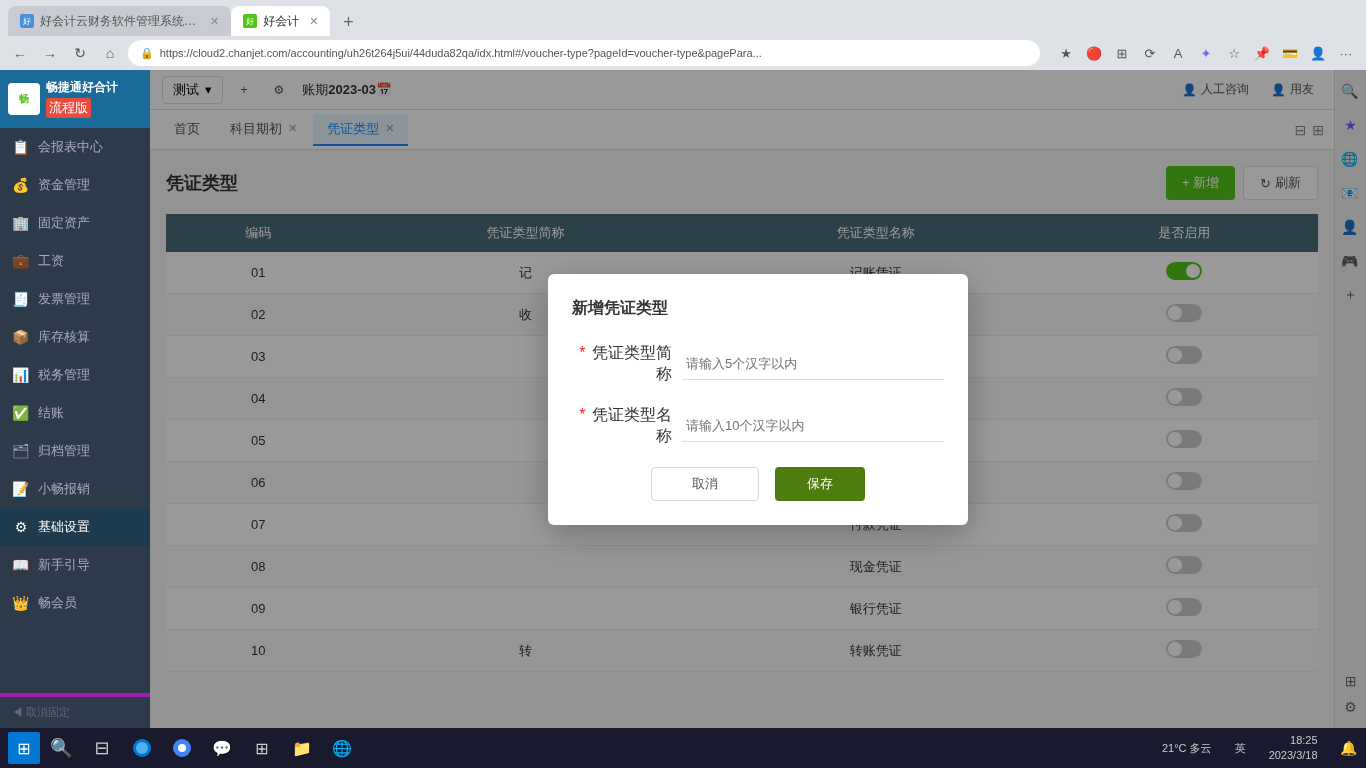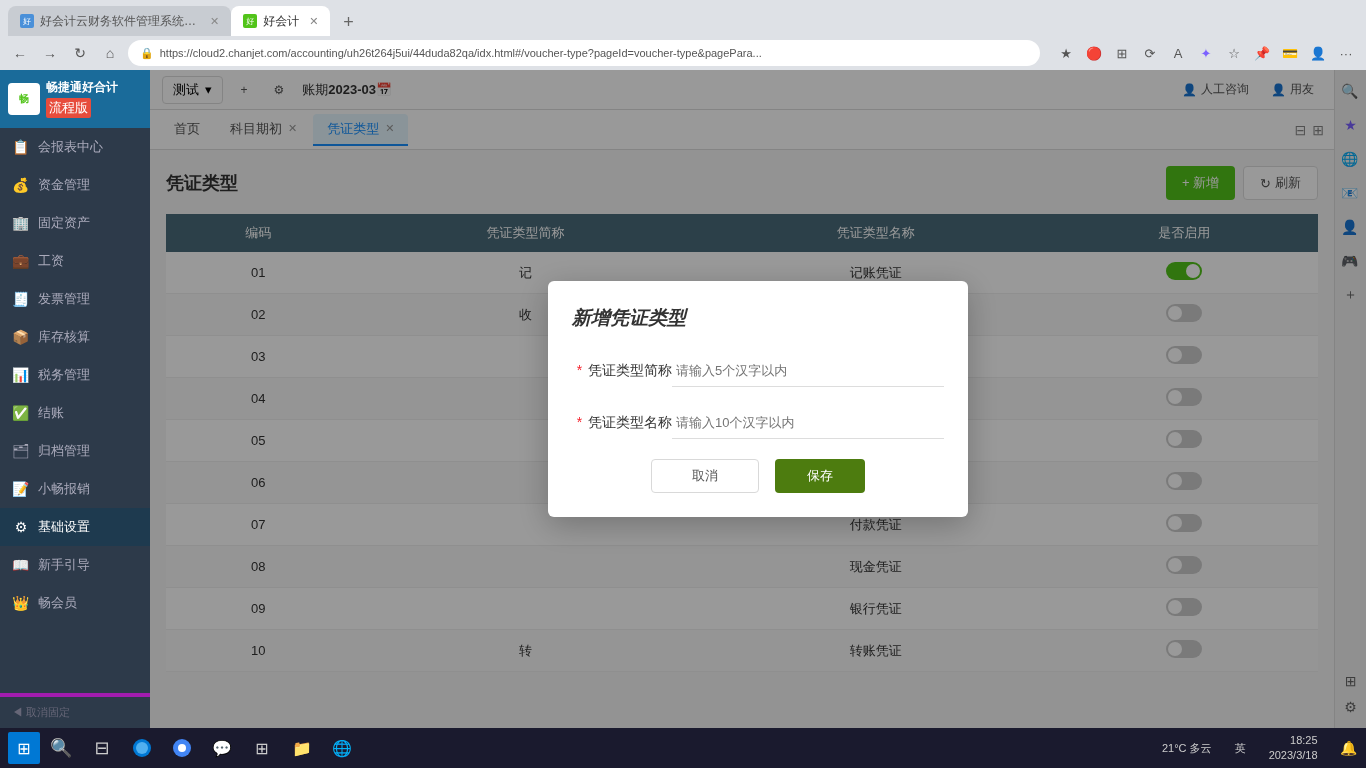--- a/index.html
+++ b/index.html
@@ -62,23 +62,23 @@
     .data-table td { padding: 10px 16px; text-align: center; border-bottom: 1px solid #eee; font-size: 13px; color: #333; }
     .data-table tr:nth-child(even) { background: #f9f9f9; }
     .toggle-on { width: 36px; height: 18px; background: #52c41a; border-radius: 9px; display: inline-block; position: relative; }
     .toggle-on::after { content: ''; width: 14px; height: 14px; background: white; border-radius: 50%; position: absolute; right: 2px; top: 2px; }
     .toggle-off { width: 36px; height: 18px; background: #ccc; border-radius: 9px; display: inline-block; position: relative; }
     .toggle-off::after { content: ''; width: 14px; height: 14px; background: white; border-radius: 50%; position: absolute; left: 2px; top: 2px; }
 
     
     .modal-overlay { position: fixed; top: 70px; left: 150px; right: 0; bottom: 40px; background: rgba(0,0,0,0.4); z-index: 100; display: flex; align-items: center; justify-content: center; }
     .modal { background: #fff; border-radius: 6px; width: 420px; padding: 24px; box-shadow: 0 8px 32px rgba(0,0,0,0.25); }
-    .modal-title { font-size: 19px; font-weight: bold; color: #333; margin-bottom: 24px; font-style: italic; }
+    .modal-title { font-size: 16px; font-weight: bold; color: #333; margin-bottom: 24px; }
     .form-row { display: flex; align-items: center; margin-bottom: 20px; }
-    .form-label { font-size: 14px; color: #333; width: 100px; text-align: right; }
+    .form-label { font-size: 16px; color: #333; width: 100px; text-align: right; margin-right: 10px; }
     .form-label .required { color: #f5222d; margin-right: 2px; }
     .form-input { flex: 1; height: 32px; border: none; border-bottom: 1px solid #ddd; outline: none; font-size: 13px; color: #999; padding: 0 4px; background: transparent; }
     .modal-footer { display: flex; justify-content: center; gap: 16px; margin-top: 8px; }
     .btn-cancel { background: #fff; color: #555; border: 1px solid #d9d9d9; padding: 7px 40px; border-radius: 4px; cursor: pointer; font-size: 13px; }
     .btn-save { background: #4d7c0f; color: #fff; border: none; padding: 7px 32px; border-radius: 4px; cursor: pointer; font-size: 13px; }
 
     
     .right-panel { width: 32px; background: #f0f0f0; border-left: 1px solid #ddd; display: flex; flex-direction: column; align-items: center; padding: 8px 0; gap: 8px; }
     .right-icon { width: 26px; height: 26px; display: flex; align-items: center; justify-content: center; color: #666; font-size: 14px; cursor: pointer; }
 

